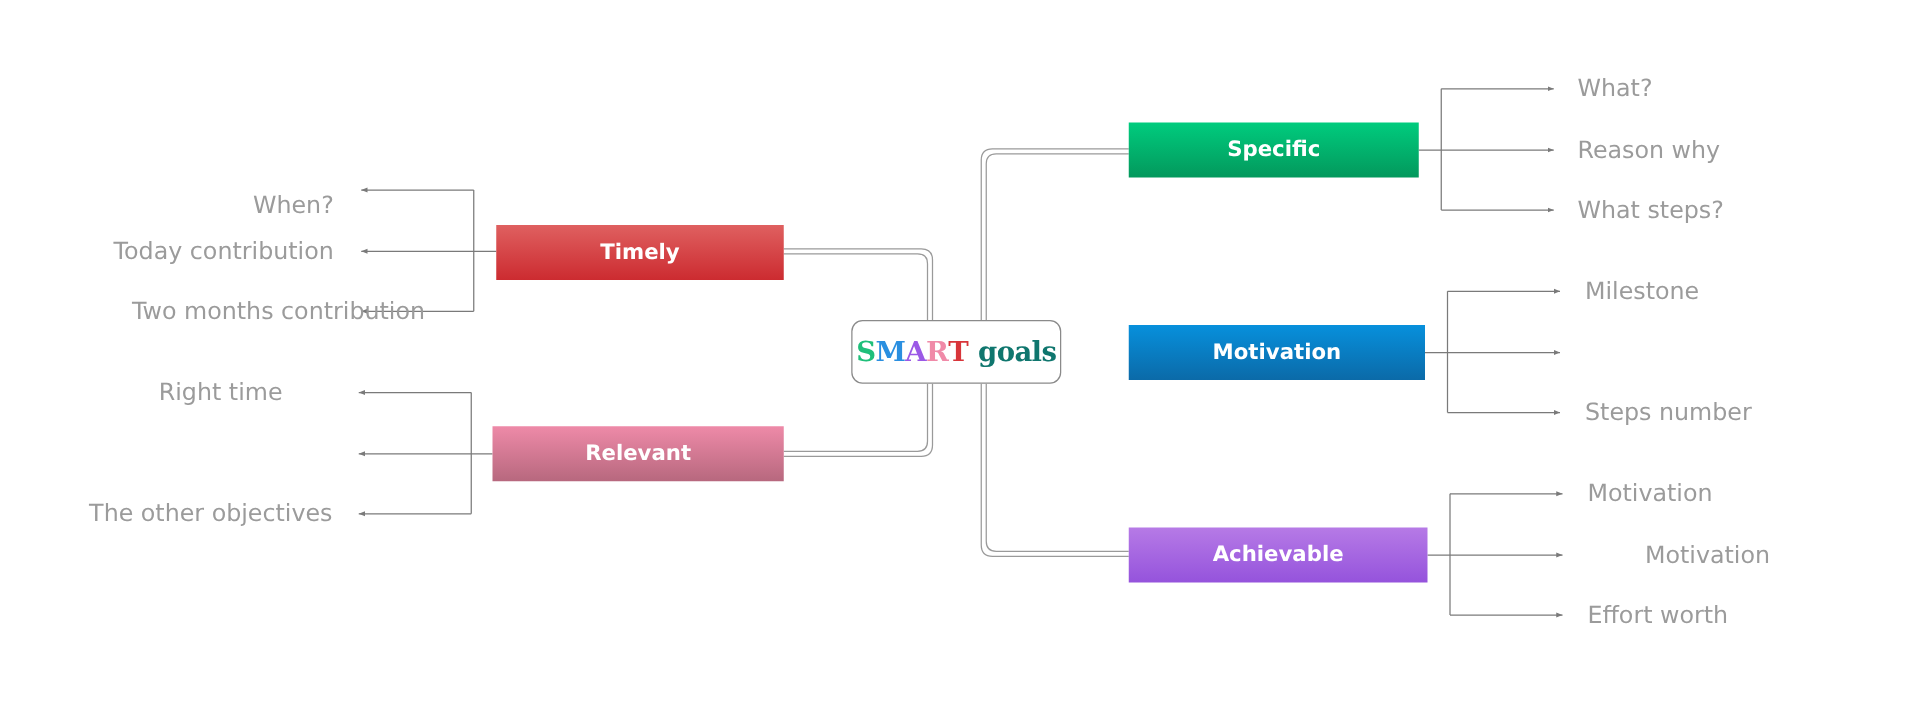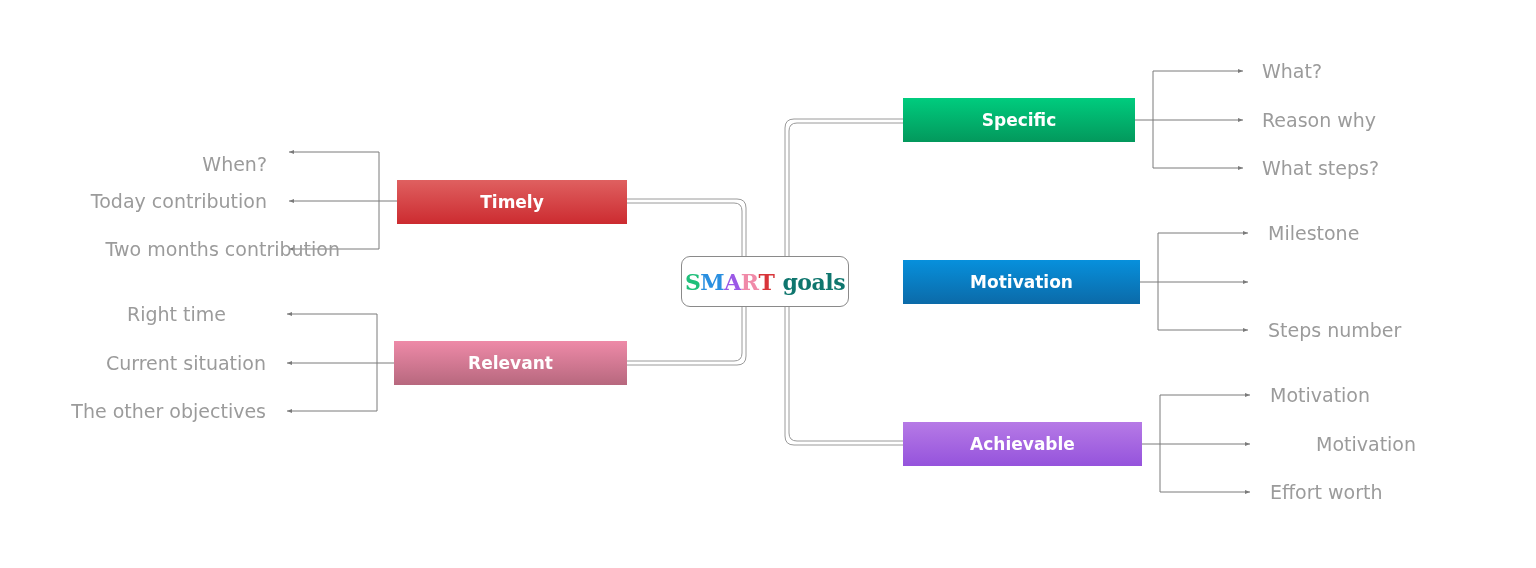--- a/index.html
+++ b/index.html
@@ -118,16 +118,15 @@
 
   <div class="leaf" style="left:1270px; top:383px;">Motivation</div>
   <div class="leaf" style="left:1270px; top:432px;margin-left:46px;">Motivation</div>
   <div class="leaf" style="left:1270px; top:480px;">Effort worth</div>
 
   <div class="leaf left" style="right:1269px; top:152px;">When?</div>
   <div class="leaf left" style="right:1269px; top:189px;margin-left:20px;">Today contribution</div>
   <div class="leaf left" style="right:1196px; top:237px;">Two months contribution</div>
 
   <div class="leaf left" style="right:1310px; top:302px;">Right time</div>
-  <div class="leaf left" style="right:1270px; top:351px;">Current situation</div>
   <div class="leaf left" style="right:1270px; top:399px;">The other objectives</div>
 
 </div>
 
 </body></html>

